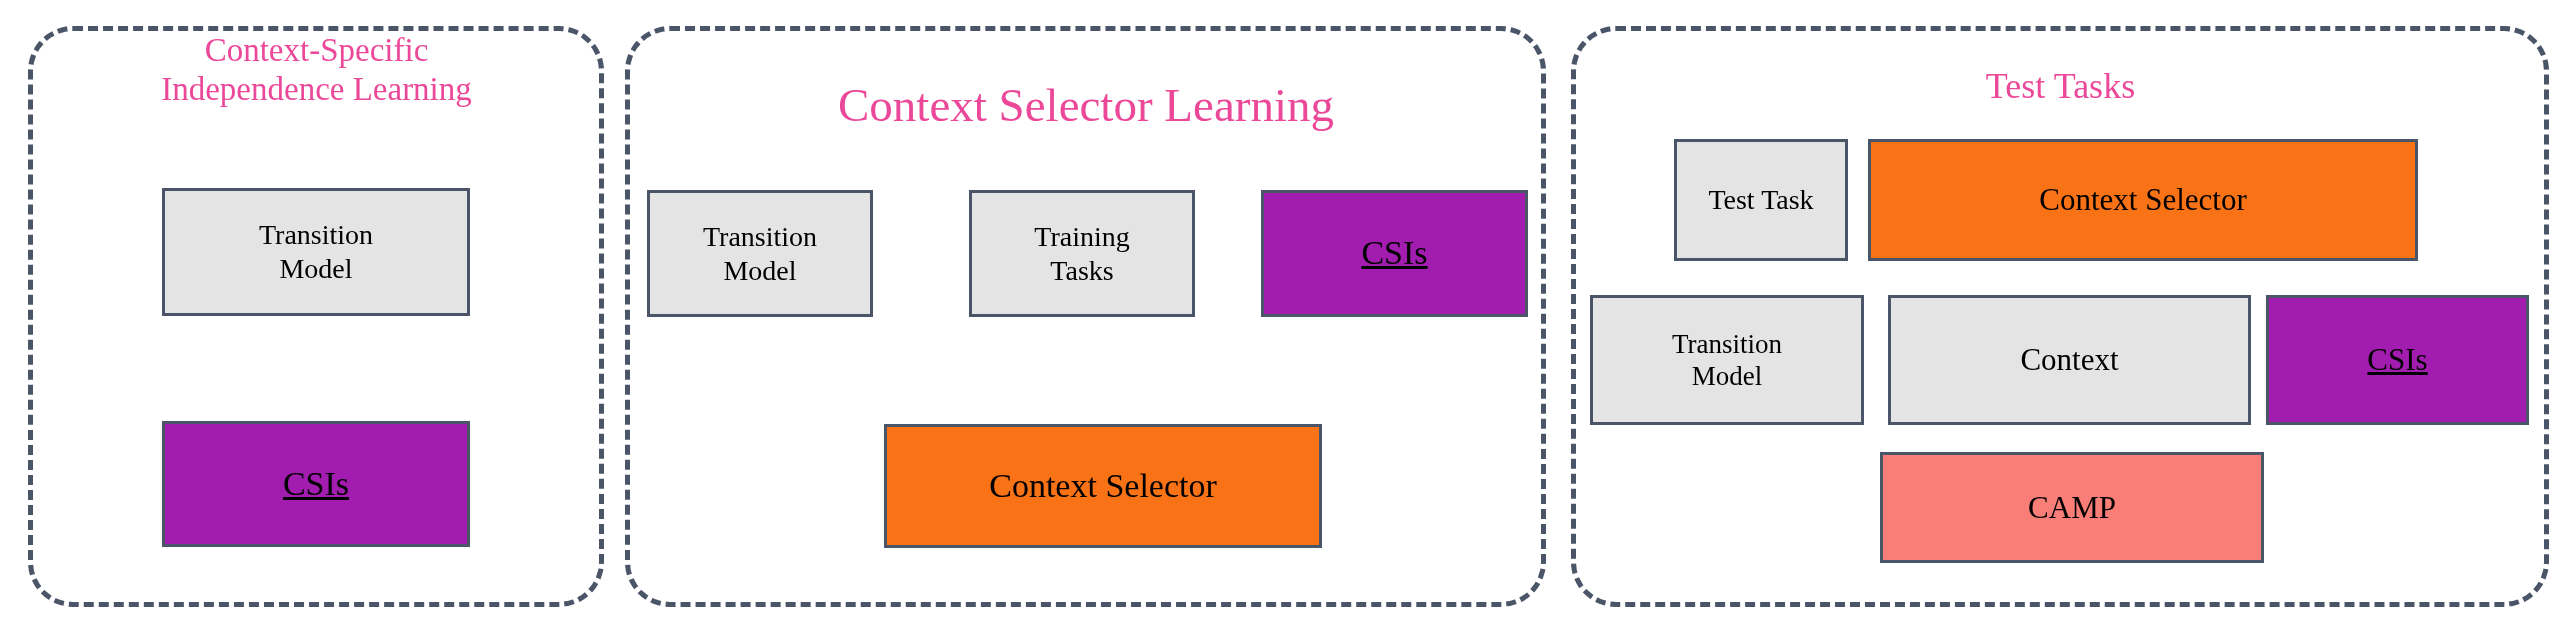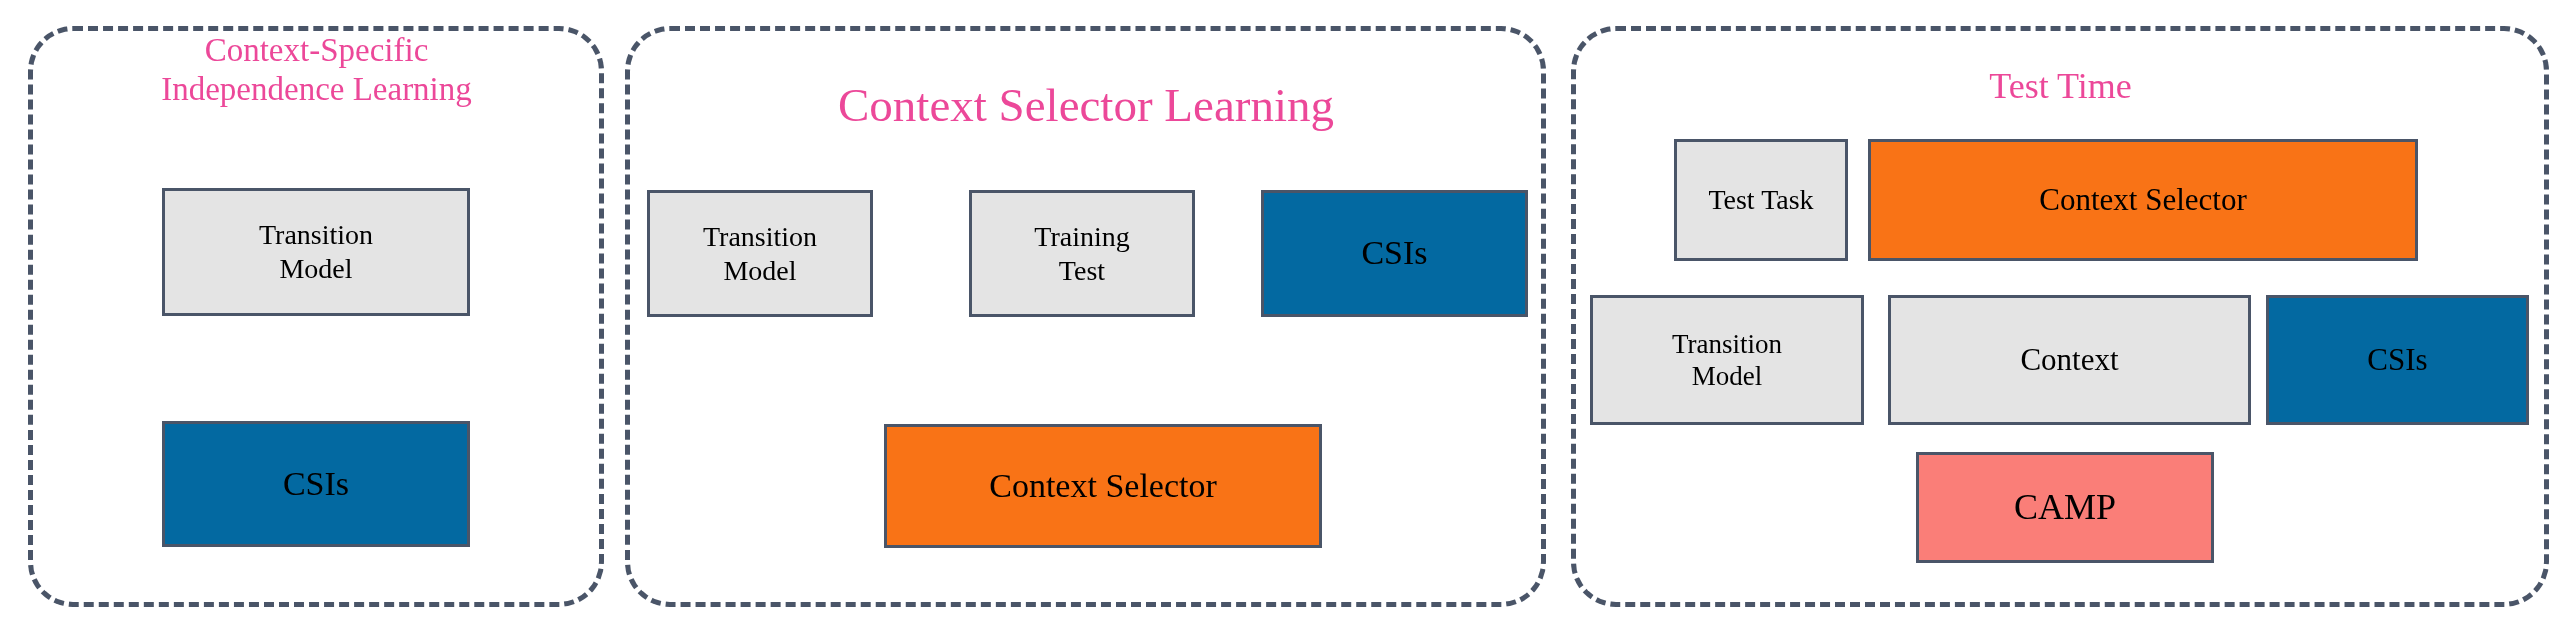--- a/index.html
+++ b/index.html
@@ -13,21 +13,21 @@
                font-size:33px;line-height:1.17;white-space:pre-line;
                font-family:"Liberation Serif","DejaVu Serif",serif;}
 
   .node{position:absolute;box-sizing:border-box;border:3px solid #4A5568;
         display:flex;align-items:center;justify-content:center;
         text-align:center;color:#000000;line-height:1.2;
         font-family:"Liberation Serif","DejaVu Serif",serif;}
   .node span{display:block;white-space:pre-line;}
 
   .fill-gray{background:#E4E4E4;}
-  .fill-cyan{background:#0369a1;}
+  .fill-cyan{background:#a21caf;text-decoration:underline;}
   .fill-green{background:#f97316;}
   .fill-salmon{background:#FA7E78;}
 
   .edges{position:absolute;left:0;top:0;width:2576px;height:636px;
          pointer-events:none;}
 </style>
 </head>
 <body>
 
 <svg class="edges" viewBox="0 0 3473 857" xmlns="http://www.w3.org/2000/svg">
@@ -94,34 +94,34 @@
 
 <div class="panel-title" style="left:640px;top:78px;width:892px;font-size:47px;">Context Selector Learning</div>
 
 <div class="node fill-gray" style="left:647px;top:190px;width:226px;height:127px;font-size:28px;">
   <span>Transition
 Model</span>
 </div>
 
 <div class="node fill-gray" style="left:969px;top:190px;width:226px;height:127px;font-size:28px;">
   <span>Training
-Test</span>
+Tasks</span>
 </div>
 
 <div class="node fill-cyan" style="left:1261px;top:190px;width:267px;height:127px;font-size:34px;">
   <span>CSIs</span>
 </div>
 
 <div class="node fill-green" style="left:884px;top:424px;width:438px;height:124px;font-size:34px;">
   <span>Context Selector</span>
 </div>
 
 <div class="panel" style="left:1571px;top:26px;width:978px;height:581px;"></div>
 
-<div class="panel-title" style="left:1586px;top:65px;width:949px;font-size:36px;">Test Time</div>
+<div class="panel-title" style="left:1586px;top:65px;width:949px;font-size:36px;">Test Tasks</div>
 
 <div class="node fill-gray" style="left:1674px;top:139px;width:174px;height:122px;font-size:28px;">
   <span>Test Task</span>
 </div>
 
 <div class="node fill-green" style="left:1868px;top:139px;width:550px;height:122px;font-size:31px;">
   <span>Context Selector</span>
 </div>
 
 <div class="node fill-gray" style="left:1590px;top:295px;width:274px;height:130px;font-size:27px;">
@@ -130,16 +130,16 @@
 </div>
 
 <div class="node fill-gray" style="left:1888px;top:295px;width:363px;height:130px;font-size:31px;">
   <span>Context</span>
 </div>
 
 <div class="node fill-cyan" style="left:2266px;top:295px;width:263px;height:130px;font-size:31px;">
   <span>CSIs</span>
 </div>
 
-<div class="node fill-salmon" style="left:1880px;top:452px;width:298px;height:111px;font-size:36px;margin-left:36px;">
+<div class="node fill-salmon" style="left:1880px;top:452px;width:384px;height:111px;font-size:31px;">
   <span>CAMP</span>
 </div>
 
 
 </body></html>

